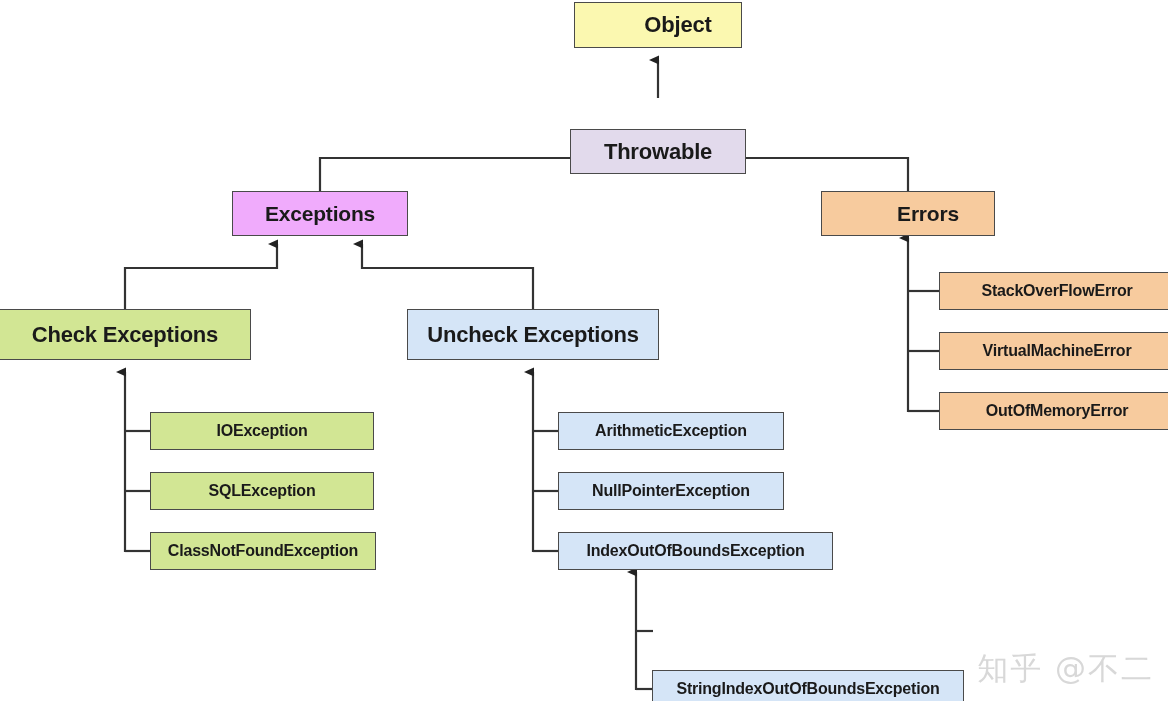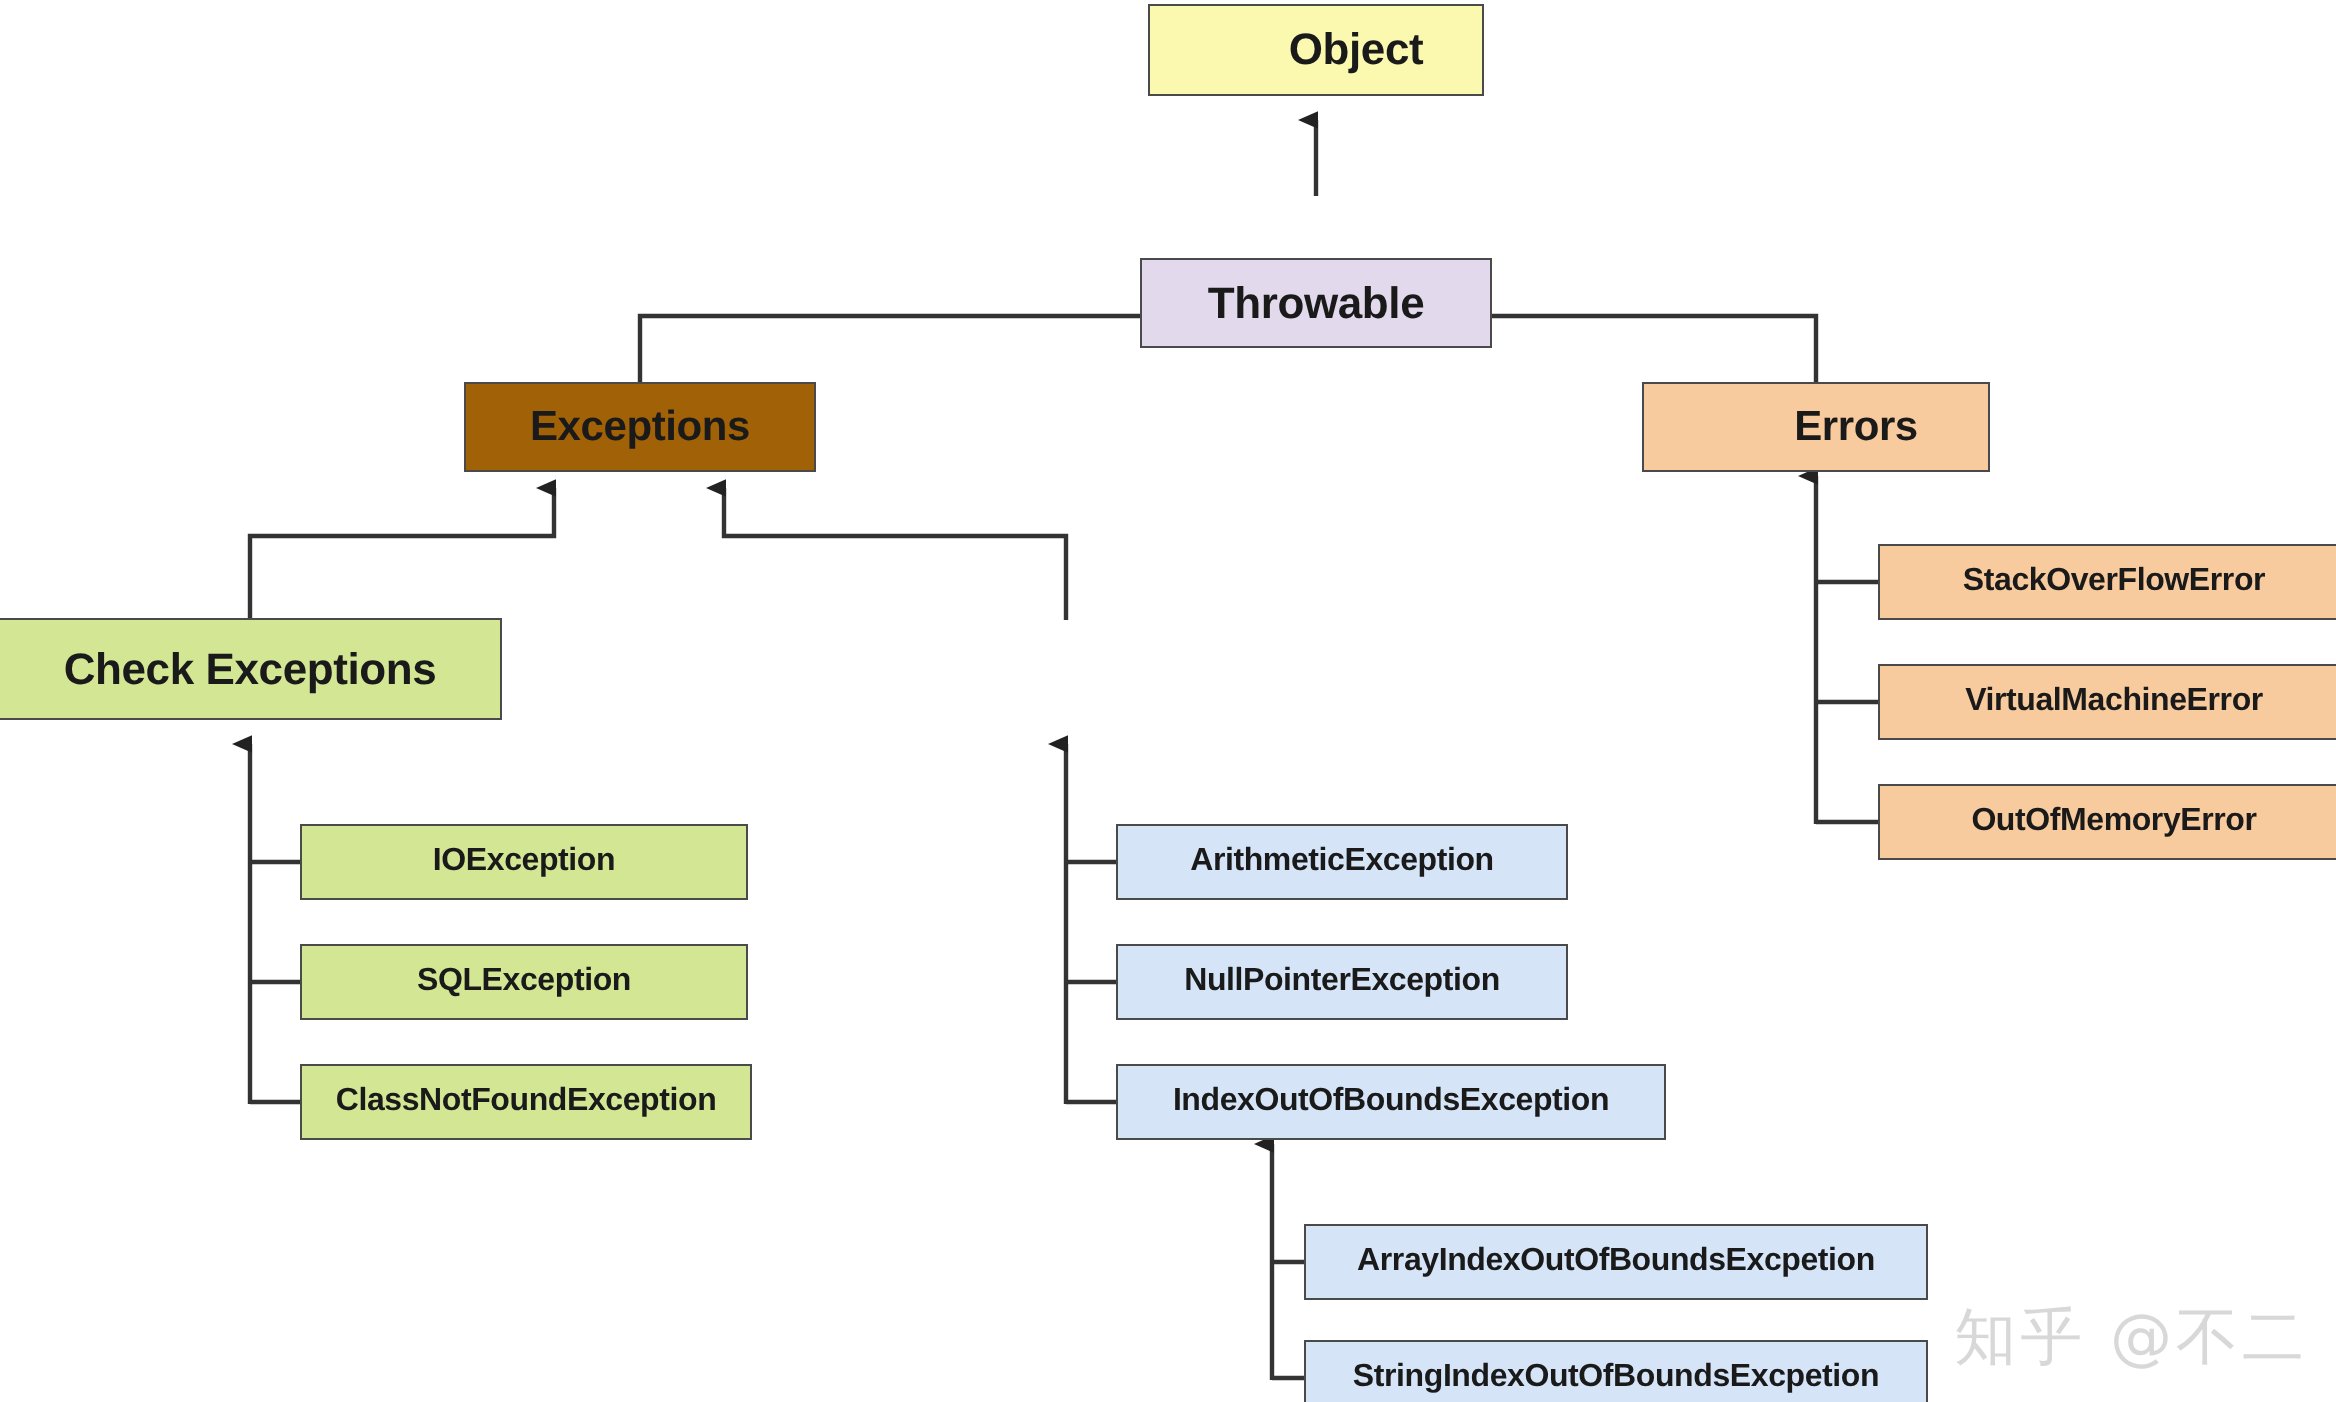--- a/index.html
+++ b/index.html
@@ -99,40 +99,40 @@
       <path d="M908,291 L940,291"></path>
       <path d="M908,351 L940,351"></path>
       <path d="M908,411 L940,411"></path>
     </g>
   </svg>
 
   <div class="node lvl0" style="left:574px; top:2px; width:168px; height:46px; background:#FBF8B0;padding-left:40px;">Object</div>
 
   <div class="node lvl1" style="left:570px; top:97px; width:176px; height:45px; background:#E2DAEC;margin-top:32px;">Throwable</div>
 
-  <div class="node lvl2" style="left:232px; top:191px; width:176px; height:45px; background:#a16207;">Exceptions</div>
+  <div class="node lvl2" style="left:232px; top:191px; width:176px; height:45px; background:#f0abfc;">Exceptions</div>
 
   <div class="node lvl2" style="left:821px; top:191px; width:174px; height:45px; background:#F7CB9E;padding-left:40px;">Errors</div>
 
   <div class="node lvl3" style="left:-1px; top:309px; width:252px; height:51px; background:#D2E694;">Check Exceptions</div>
 
+  <div class="node lvl3" style="left:407px; top:309px; width:252px; height:51px; background:#D5E5F7;">Uncheck Exceptions</div>
 
   <div class="node leaf" style="left:150px; top:412px; width:224px; height:38px; background:#D2E694;">IOException</div>
 
   <div class="node leaf" style="left:150px; top:472px; width:224px; height:38px; background:#D2E694;">SQLException</div>
 
   <div class="node leaf" style="left:150px; top:532px; width:226px; height:38px; background:#D2E694;">ClassNotFoundException</div>
 
   <div class="node leaf" style="left:558px; top:412px; width:226px; height:38px; background:#D5E5F7;">ArithmeticException</div>
 
   <div class="node leaf" style="left:558px; top:472px; width:226px; height:38px; background:#D5E5F7;">NullPointerException</div>
 
   <div class="node leaf" style="left:558px; top:532px; width:275px; height:38px; background:#D5E5F7;">IndexOutOfBoundsException</div>
 
-  <div class="node leaf" style="left:652px; top:612px; width:312px; height:38px; background:#D5E5F7;">ArrayIndexOutOfBoundsExcpetion</div>
 
   <div class="node leaf" style="left:652px; top:670px; width:312px; height:38px; background:#D5E5F7;">StringIndexOutOfBoundsExcpetion</div>
 
   <div class="node leaf" style="left:939px; top:272px; width:236px; height:38px; background:#F7CB9E;">StackOverFlowError</div>
 
   <div class="node leaf" style="left:939px; top:332px; width:236px; height:38px; background:#F7CB9E;">VirtualMachineError</div>
 
   <div class="node leaf" style="left:939px; top:392px; width:236px; height:38px; background:#F7CB9E;">OutOfMemoryError</div>
 
   <div class="watermark">知乎 @不二</div>

